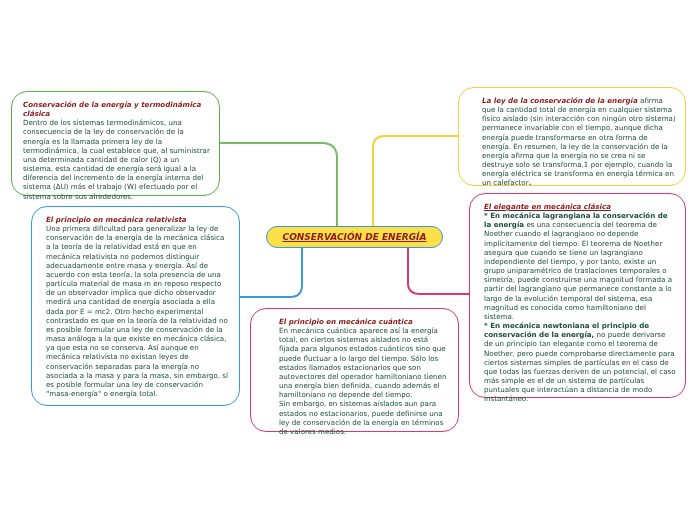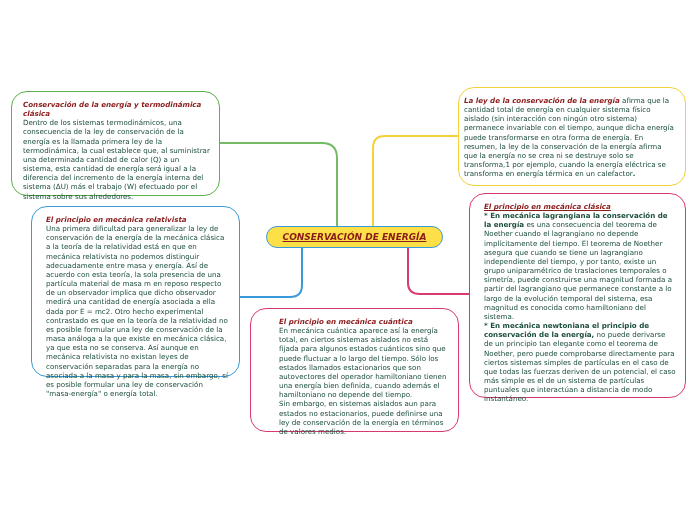--- a/index.html
+++ b/index.html
@@ -32,31 +32,31 @@
   <path d="M302 248 V285 Q302 297 290 297 H240" fill="none" stroke="#3a9ad9" stroke-width="2"></path>
 
   <path d="M408 248 V283 Q408 294 420 294 H470" fill="none" stroke="#d93a6e" stroke-width="2"></path>
 </svg>
 
 <div class="node n-green" style="left:11px;top:91px;width:209px;height:105px;">
   <div class="title">Conservación de la energía y termodinámica clásica</div>
   <div>Dentro de los sistemas termodinámicos, una consecuencia de la ley de conservación de la energía es la llamada primera ley de la termodinámica, la cual establece que, al suministrar una determinada cantidad de calor (Q) a un sistema, esta cantidad de energía será igual a la diferencia del incremento de la energía interna del sistema (ΔU) más el trabajo (W) efectuado por el sistema sobre sus alrededores.</div>
 </div>
 
-<div class="node n-yellow" style="left:458px;top:87px;width:228px;height:99px;padding-left:5px;">
+<div class="node n-yellow" style="left:458px;top:87px;width:228px;height:99px;padding-left:23px;">
   <span class="title">La ley de la conservación de la energía</span><span> afirma que la cantidad total de energía en cualquier sistema físico aislado (sin interacción con ningún otro sistema) permanece invariable con el tiempo, aunque dicha energía puede transformarse en otra forma de energía. En resumen, la ley de la conservación de la energía afirma que la energía no se crea ni se destruye solo se transforma,1 por ejemplo, cuando la energía eléctrica se transforma en energía térmica en un calefactor</span><b>.</b>
 </div>
 
-<div class="node n-blue" style="left:31px;top:206px;width:209px;height:171px;padding-left:14px;">
+<div class="node n-blue" style="left:31px;top:206px;width:209px;height:200px;padding-left:14px;">
   <div class="title">El principio en mecánica relativista</div>
   <div>Una primera dificultad para generalizar la ley de conservación de la energía de la mecánica clásica a la teoría de la relatividad está en que en mecánica relativista no podemos distinguir adecuadamente entre masa y energía. Así de acuerdo con esta teoría, la sola presencia de una partícula material de masa m en reposo respecto de un observador implica que dicho observador medirá una cantidad de energía asociada a ella dada por E = mc2. Otro hecho experimental contrastado es que en la teoría de la relatividad no es posible formular una ley de conservación de la masa análoga a la que existe en mecánica clásica, ya que esta no se conserva. Así aunque en mecánica relativista no existan leyes de conservación separadas para la energía no asociada a la masa y para la masa, sin embargo, sí es posible formular una ley de conservación "masa-energía" o energía total.</div>
 </div>
 
 <div class="node n-pink" style="left:469px;top:193px;width:217px;height:205px;padding-left:14px;">
-  <div class="title u">El principio en mecánica clásica</div>
+  <div class="title u">El elegante en mecánica clásica</div>
   <div><b>* En mecánica lagrangiana la conservación de la energía</b><span> es una consecuencia del teorema de Noether cuando el lagrangiano no depende implícitamente del tiempo. El teorema de Noether asegura que cuando se tiene un lagrangiano independiente del tiempo, y por tanto, existe un grupo uniparamétrico de traslaciones temporales o simetría, puede construirse una magnitud formada a partir del lagrangiano que permanece constante a lo largo de la evolución temporal del sistema, esa magnitud es conocida como hamiltoniano del sistema.</span></div>
   <div><b>* En mecánica newtoniana el principio de conservación de la energía,</b><span> no puede derivarse de un principio tan elegante como el teorema de Noether, pero puede comprobarse directamente para ciertos sistemas simples de partículas en el caso de que todas las fuerzas deriven de un potencial, el caso más simple es el de un sistema de partículas puntuales que interactúan a distancia de modo instantáneo.</span></div>
 </div>
 
 <div class="node n-pink" style="left:250px;top:308px;width:209px;height:124px;padding-left:28px;">
   <div class="title">El principio en mecánica cuántica</div>
   <div>En mecánica cuántica aparece así la energía total, en ciertos sistemas aislados no está fijada para algunos estados cuánticos sino que puede fluctuar a lo largo del tiempo. Sólo los estados llamados estacionarios que son autovectores del operador hamiltoniano tienen una energía bien definida, cuando además el hamiltoniano no depende del tiempo.</div>
   <div>Sin embargo, en sistemas aislados aun para estados no estacionarios, puede definirse una ley de conservación de la energía en términos de valores medios.</div>
 </div>
 

